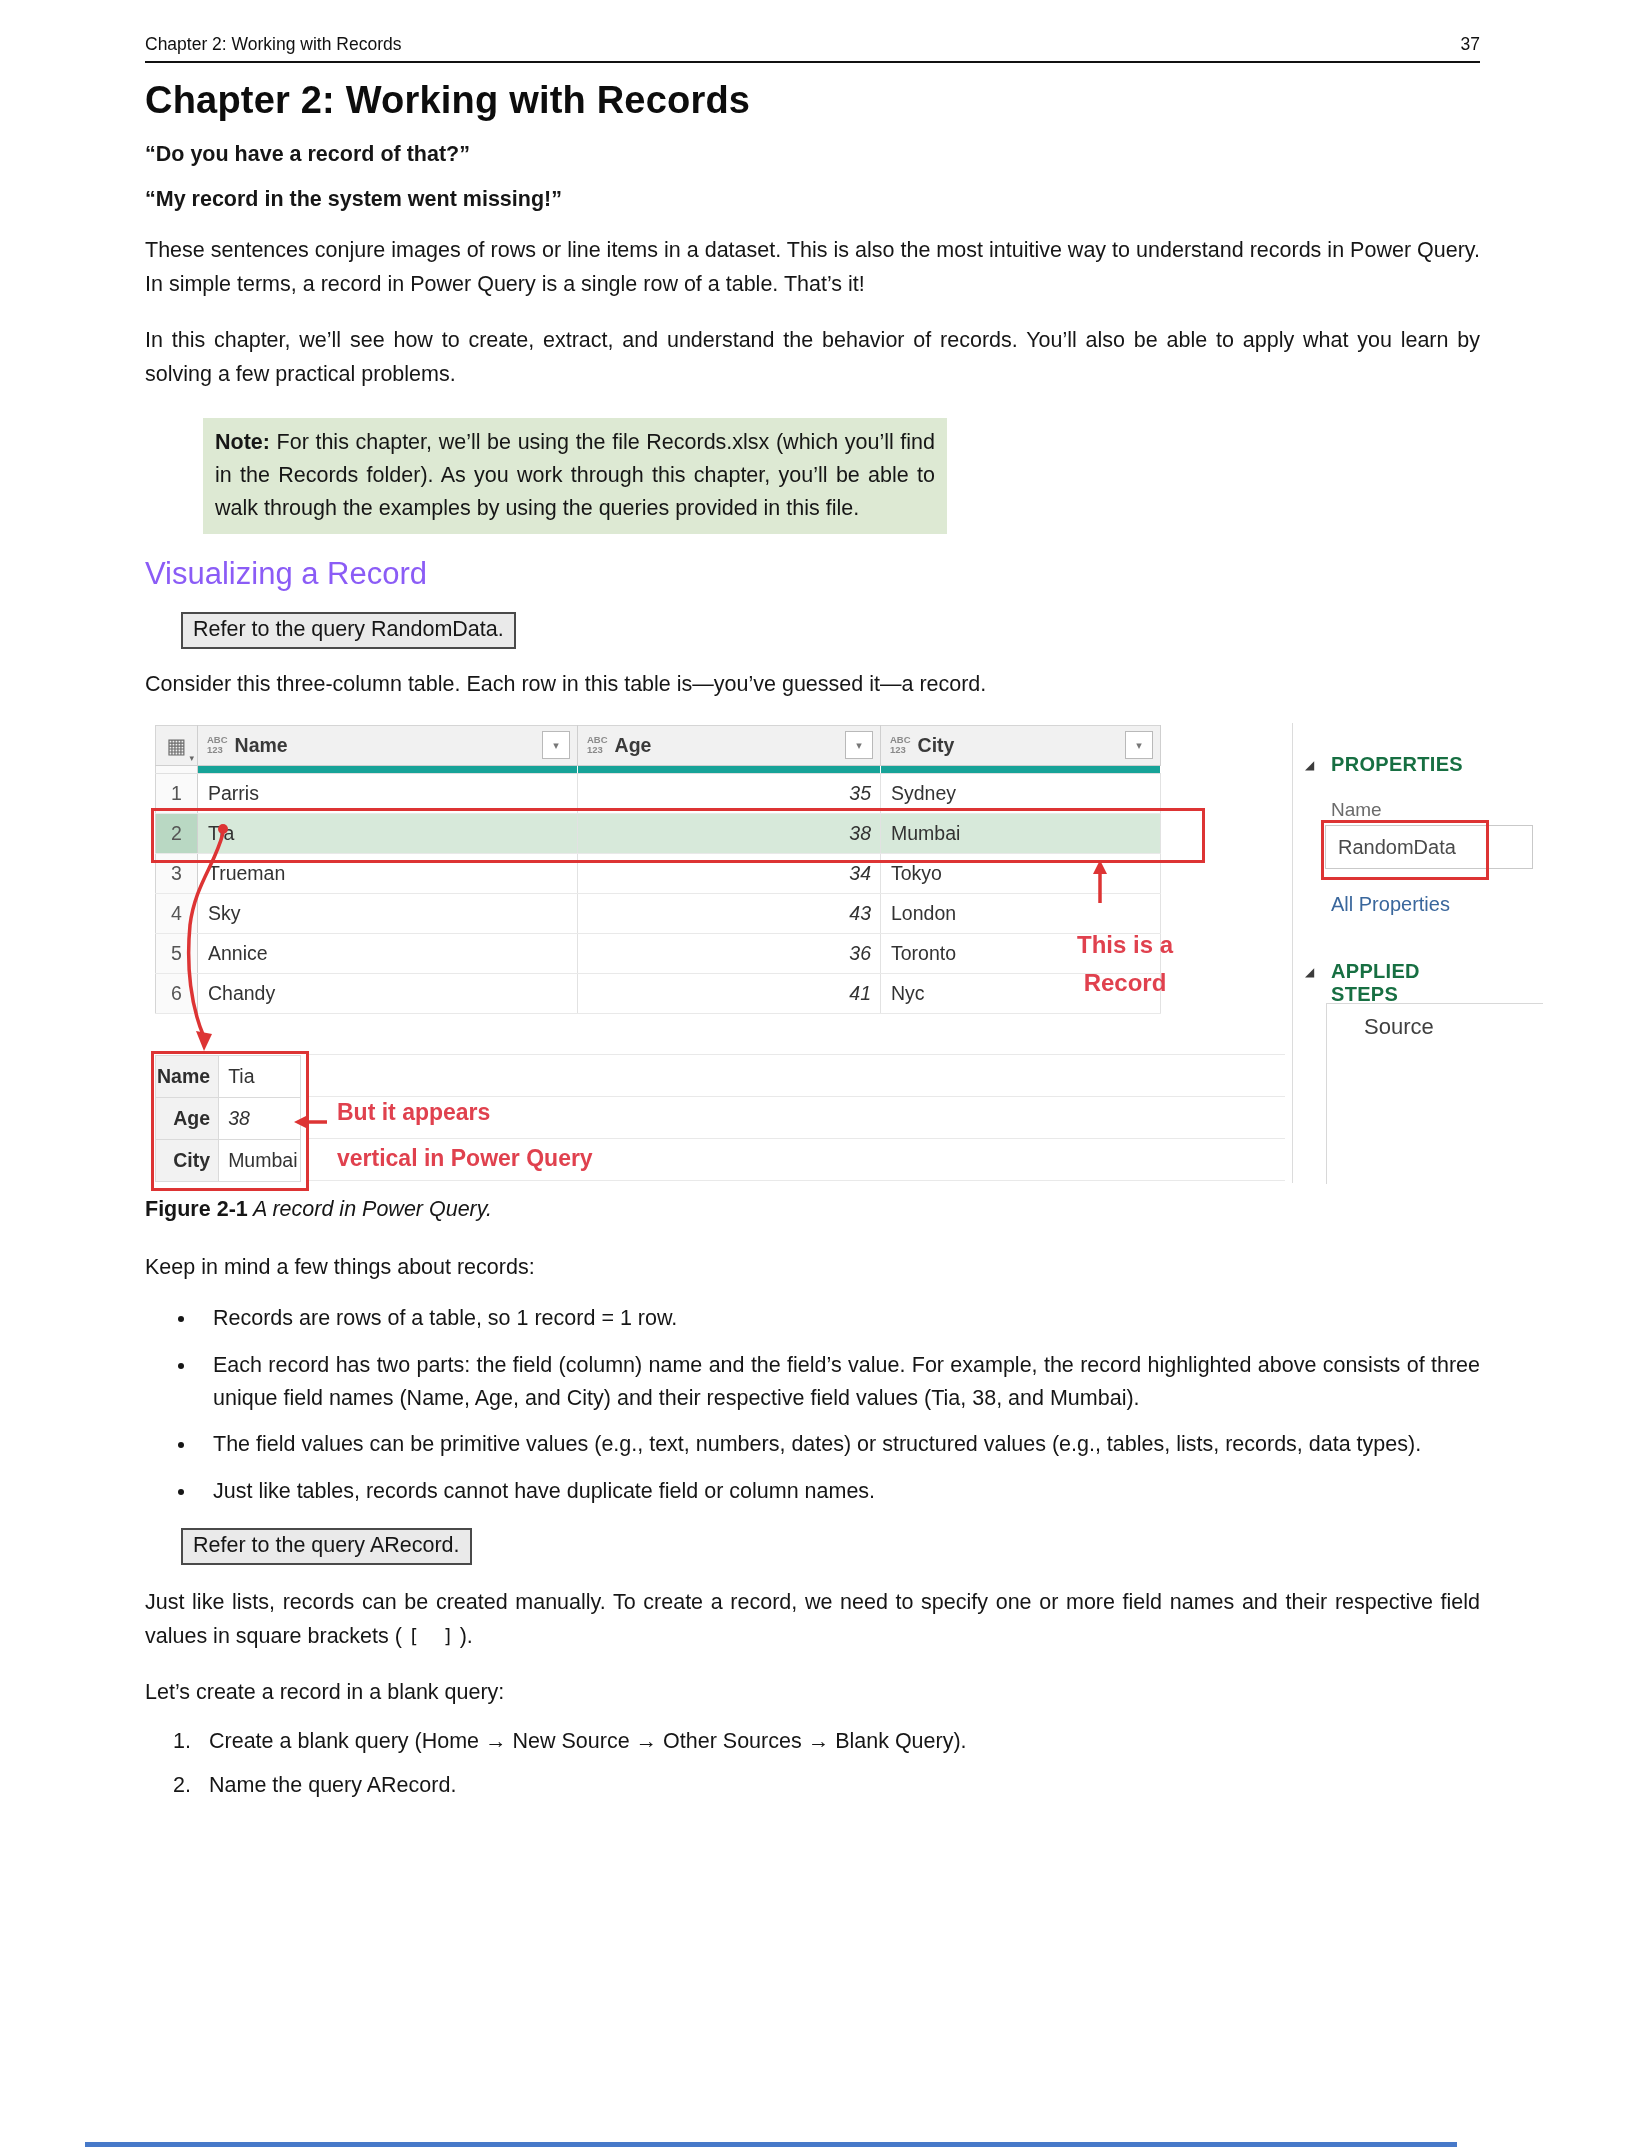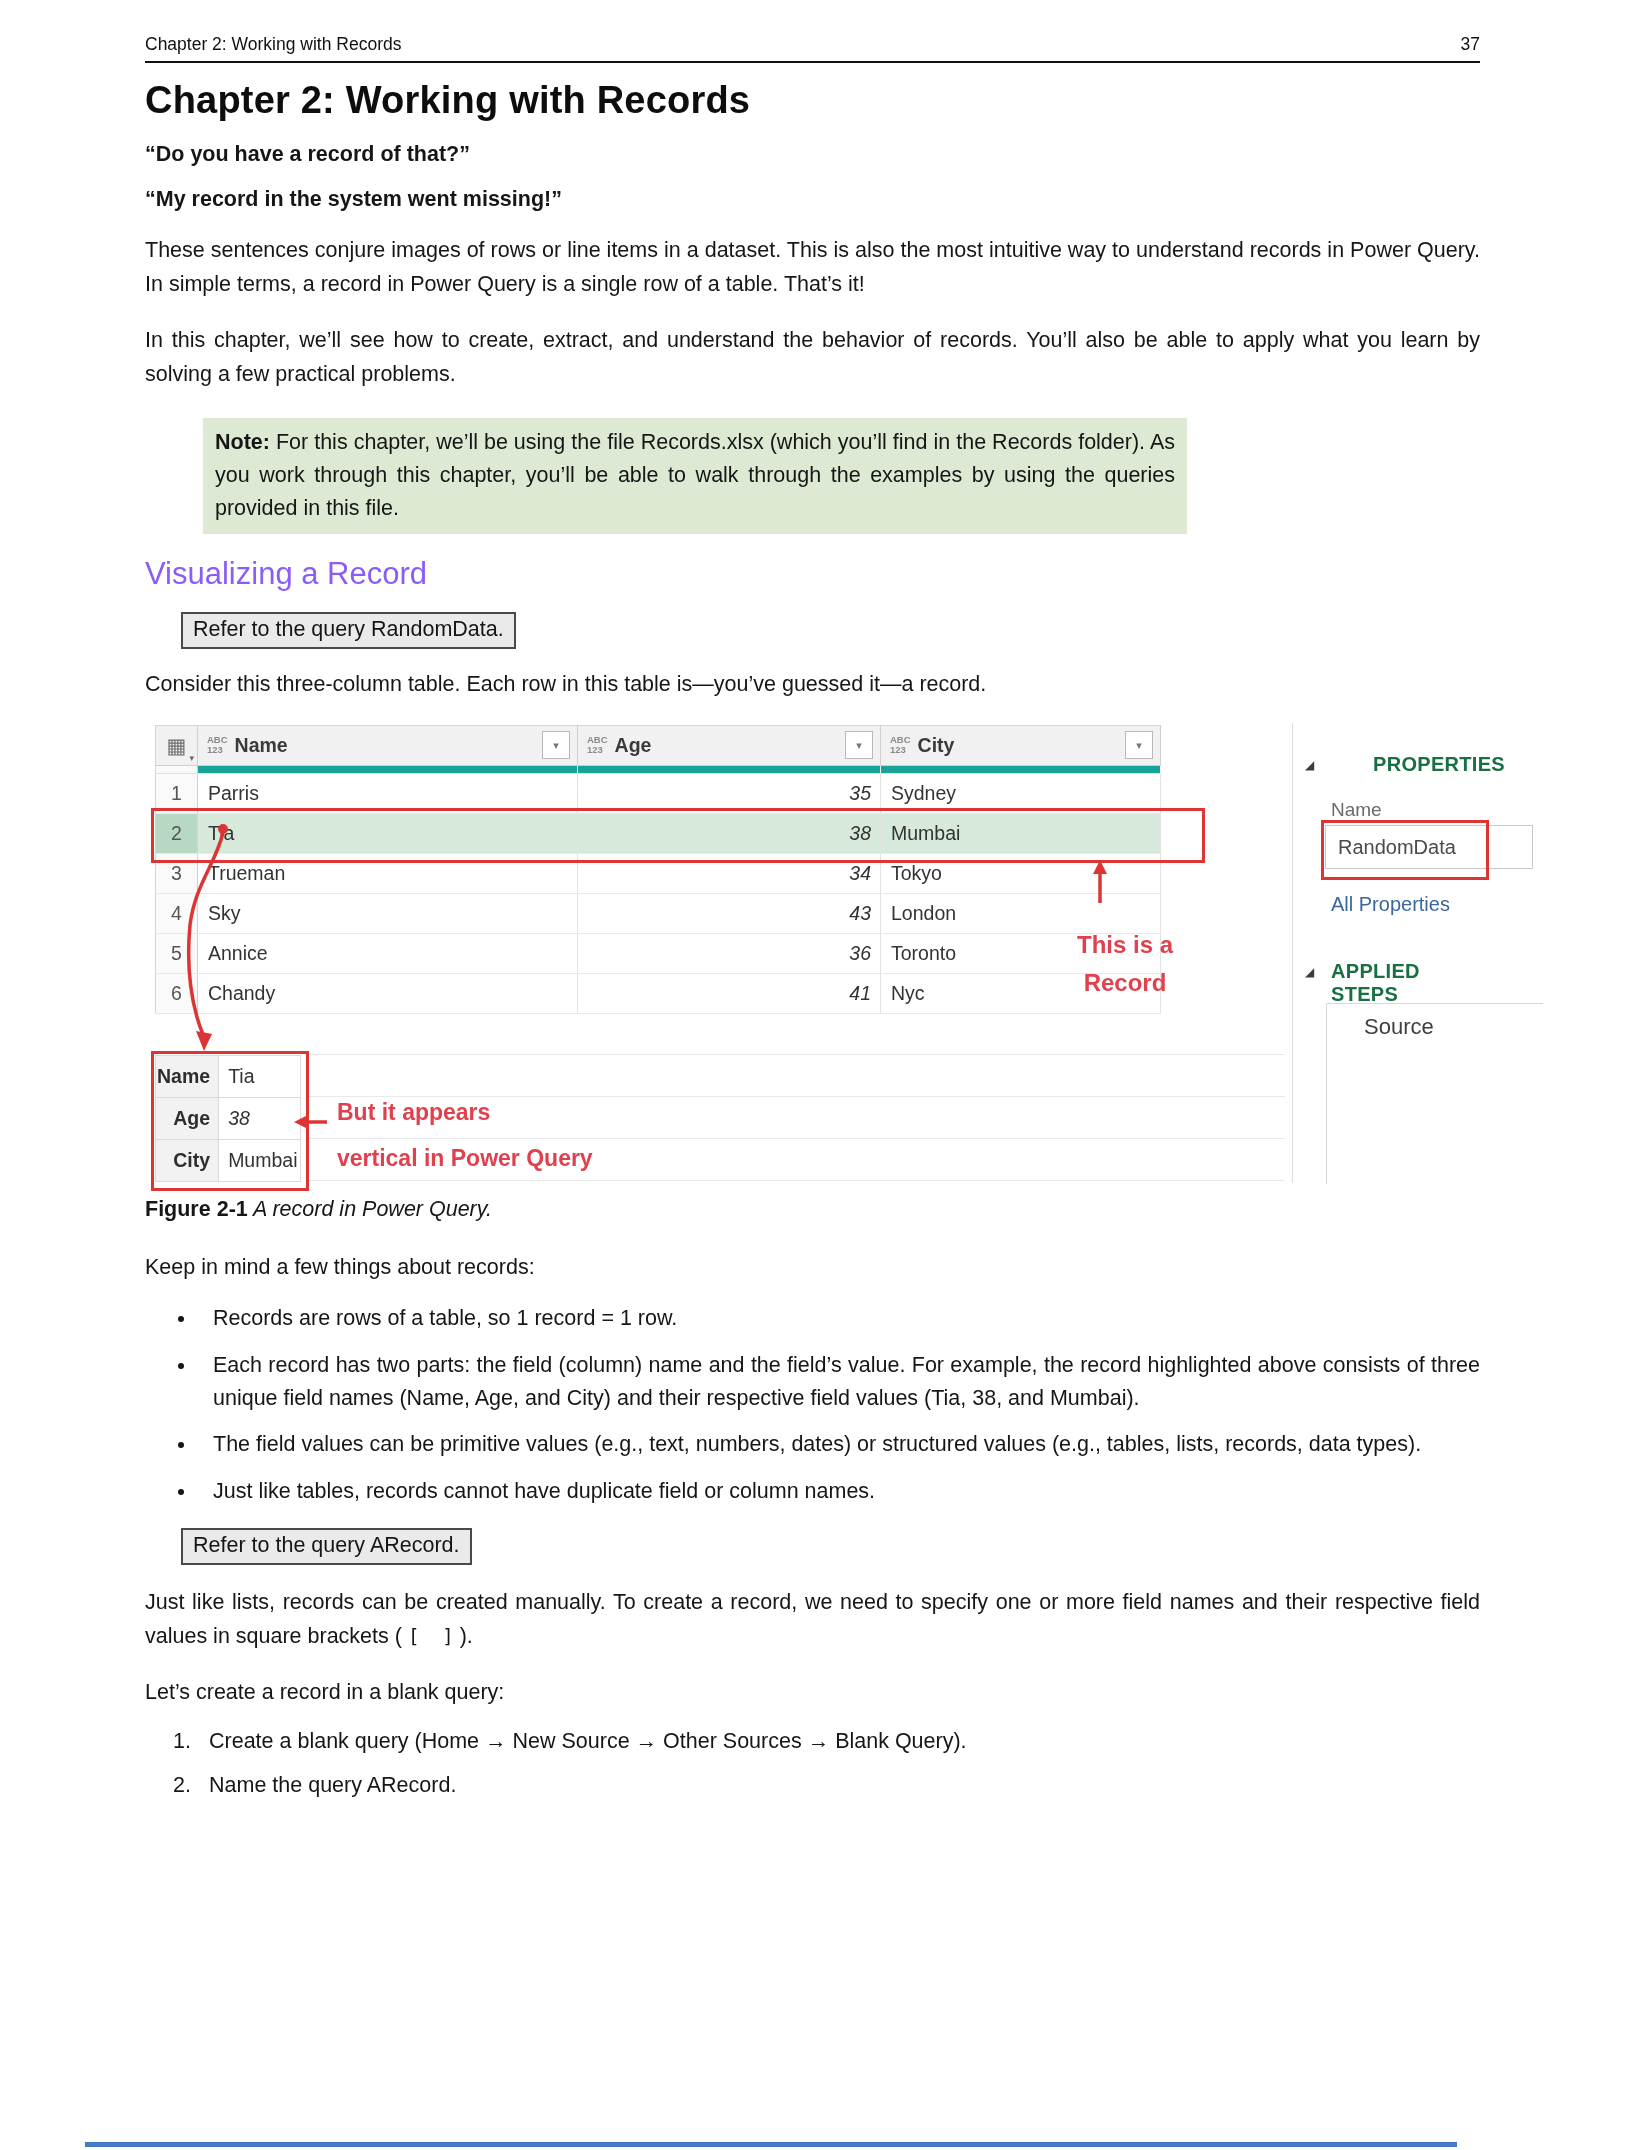--- a/index.html
+++ b/index.html
@@ -4,21 +4,21 @@
 <style>
   html,body{margin:0;padding:0;background:#fff;overflow:hidden;}
   body{width:1625px;height:2150px;position:relative;font-family:"Liberation Sans",sans-serif;color:#161616;}
   .content{padding:34px 145px 0 145px;}
   
   .runhead{display:flex;justify-content:space-between;align-items:flex-end;font-size:17.5px;color:#111;
            border-bottom:2px solid #111;padding-bottom:6px;}
   h1{font-size:38px;font-weight:800;margin:16px 0 8px;letter-spacing:.2px;color:#0d0d0d;}
   .quote{font-size:21.5px;margin:20px 0 0;font-weight:bold;}
   p.body{font-size:21.5px;line-height:1.6;margin:21px 0 0;text-align:justify;}
-  .note{background:#dde9d3;margin:26px 0 0 58px;width:984px;box-sizing:border-box;padding:8px 12px;
+  .note{background:#dde9d3;margin:26px 0 0 58px;width:744px;box-sizing:border-box;padding:8px 12px;
         font-size:21.5px;line-height:1.55;text-align:justify;}
   .note b{font-weight:700;}
   h2{font-size:31px;font-weight:400;margin:22px 0 0;color:#8b5cf6;}
   .refer{display:inline-block;margin:20px 0 0 36px;background:#eaeaea;border:2px solid #4a4a4a;
          padding:3px 10px 5px;font-size:21.5px;}
   .caption{font-size:21.5px;margin:8px 0 0;}
   .caption .fig{font-weight:700;}
   .caption .cap{font-style:italic;}
   ul.bullets{margin:18px 0 0;padding-left:52px;}
   ul.bullets li{font-size:21.5px;line-height:1.55;padding-left:16px;text-align:justify;margin-top:13px;}
@@ -235,21 +235,21 @@
       <line x1="182" y1="405" x2="160" y2="405" stroke="#dd3434" stroke-width="3.5"></line>
       <polygon points="163,398 163,412 149,405" fill="#dd3434"></polygon>
     </svg>
     <div class="annot center" style="left:900px;top:190px;width:160px;font-size:24px;">This is a</div>
     <div class="annot center" style="left:900px;top:228px;width:160px;font-size:24px;">Record</div>
     <div class="annot" style="left:192px;top:382px;font-size:23px;">But it appears</div>
     <div class="annot" style="left:192px;top:428px;font-size:23px;">vertical in Power Query</div>
 
     <div class="panel-divider"></div>
     <span class="tri" style="left:1160px;top:41px;">◢</span>
-    <div class="pqgreen" style="left:1228px;top:36px;">PROPERTIES</div>
+    <div class="pqgreen" style="left:1186px;top:36px;">PROPERTIES</div>
     <div class="plabel" style="left:1186px;top:82px;">Name</div>
     <div class="pqinput">RandomData</div>
     <div class="redbox name-redbox"></div>
     <div class="alink">All Properties</div>
     <span class="tri" style="left:1160px;top:248px;">◢</span>
     <div class="pqgreen" style="left:1186px;top:243px;">APPLIED STEPS</div>
     <div class="stepsbox">
       <div class="stepitem">Source</div>
     </div>
   </div>

